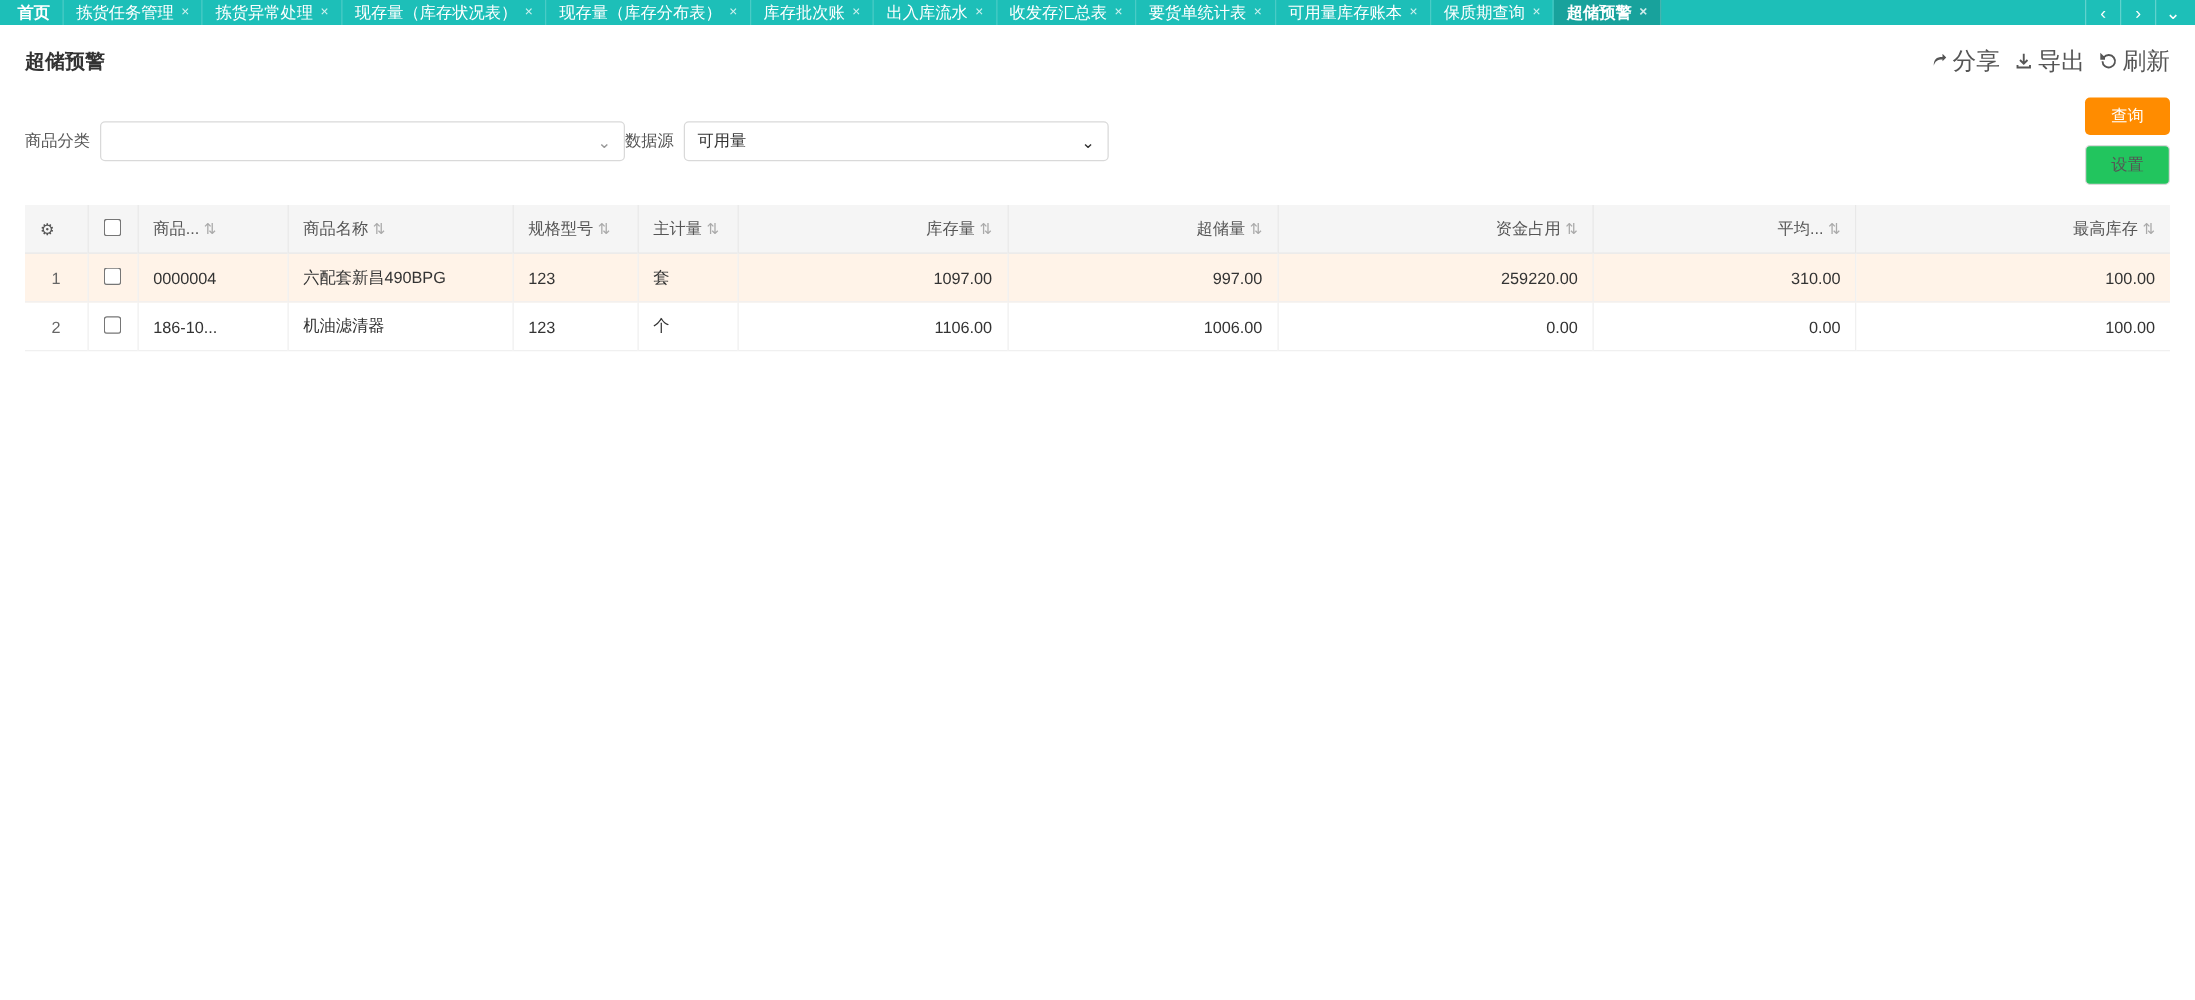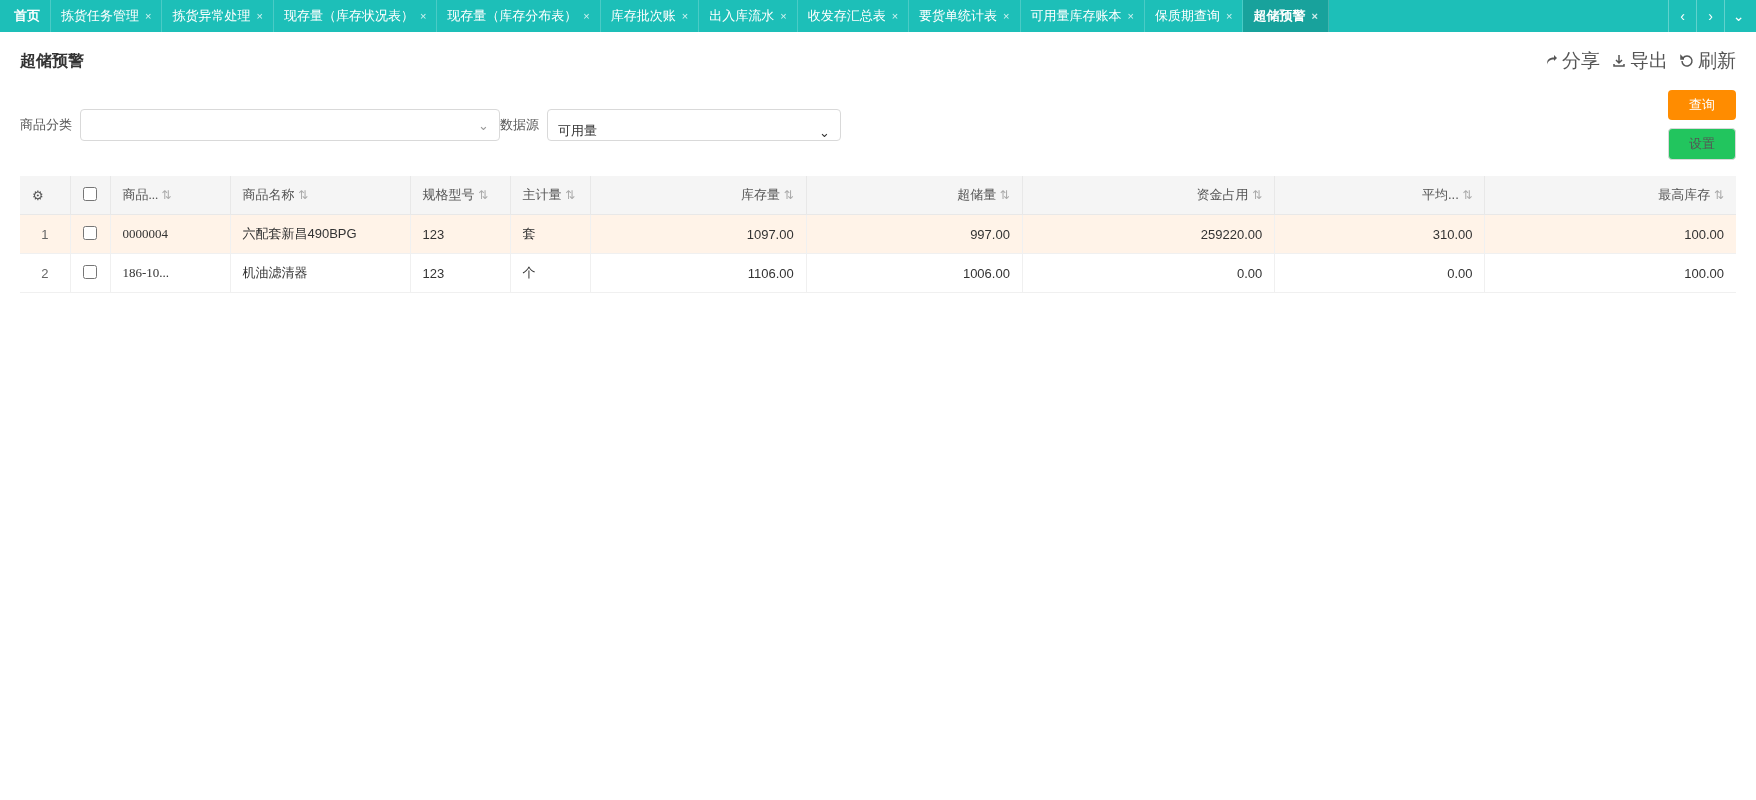--- a/index.html
+++ b/index.html
@@ -3,21 +3,21 @@
   <meta charset="utf-8">
   <style>
     * { margin: 0; padding: 0; box-sizing: border-box; }
     body { font-family: 'Microsoft YaHei', Arial, sans-serif; font-size: 13px; background: #fff; color: #333; overflow-x: hidden; }
 
     
     .nav-bar {
       display: flex;
       align-items: center;
       background: #1dbfb8;
-      height: 32px;
+      height: 20px;
       padding: 0 4px;
       overflow: hidden;
       white-space: nowrap;
     }
     .nav-item {
       display: inline-flex;
       align-items: center;
       height: 36px;
       padding: 0 10px;
       color: #fff;
@@ -111,22 +111,21 @@
       border: 1px solid #d9d9d9;
       border-radius: 4px;
       padding: 0 10px;
       background: #fff;
       cursor: pointer;
       font-size: 13px;
       color: #999;
     }
     .filter-select.has-value { color: #333; }
     .filter-select-small {
-      width: 294px;
-      align-items: flex-end;
+      width: 340px;
     }
     .filter-actions {
       margin-left: auto;
       display: flex;
       gap: 8px;
       flex-direction: column;
     }
     .btn-query {
       background: #ff8c00;
       color: #fff;
@@ -171,21 +170,21 @@
     }
     .data-table tbody tr.row-highlight { background: #fff3e8; }
     .data-table tbody td {
       padding: 10px 12px;
       color: #333;
       border-right: 1px solid #f0f0f0;
     }
     .data-table tbody td:last-child { border-right: none; }
     .data-table .col-index { width: 50px; text-align: center; color: #666; }
     .data-table .col-checkbox { width: 40px; text-align: center; }
-    .data-table .col-code { width: 120px; font-family: Liberation Serif, serif; }
+    .data-table .col-code { width: 120px; }
     .data-table .col-name { width: 180px; }
     .data-table .col-spec { width: 100px; }
     .data-table .col-unit { width: 80px; }
     .data-table .col-num { text-align: right; }
     
     
     input[type="checkbox"] {
       width: 14px;
       height: 14px;
       cursor: pointer;

